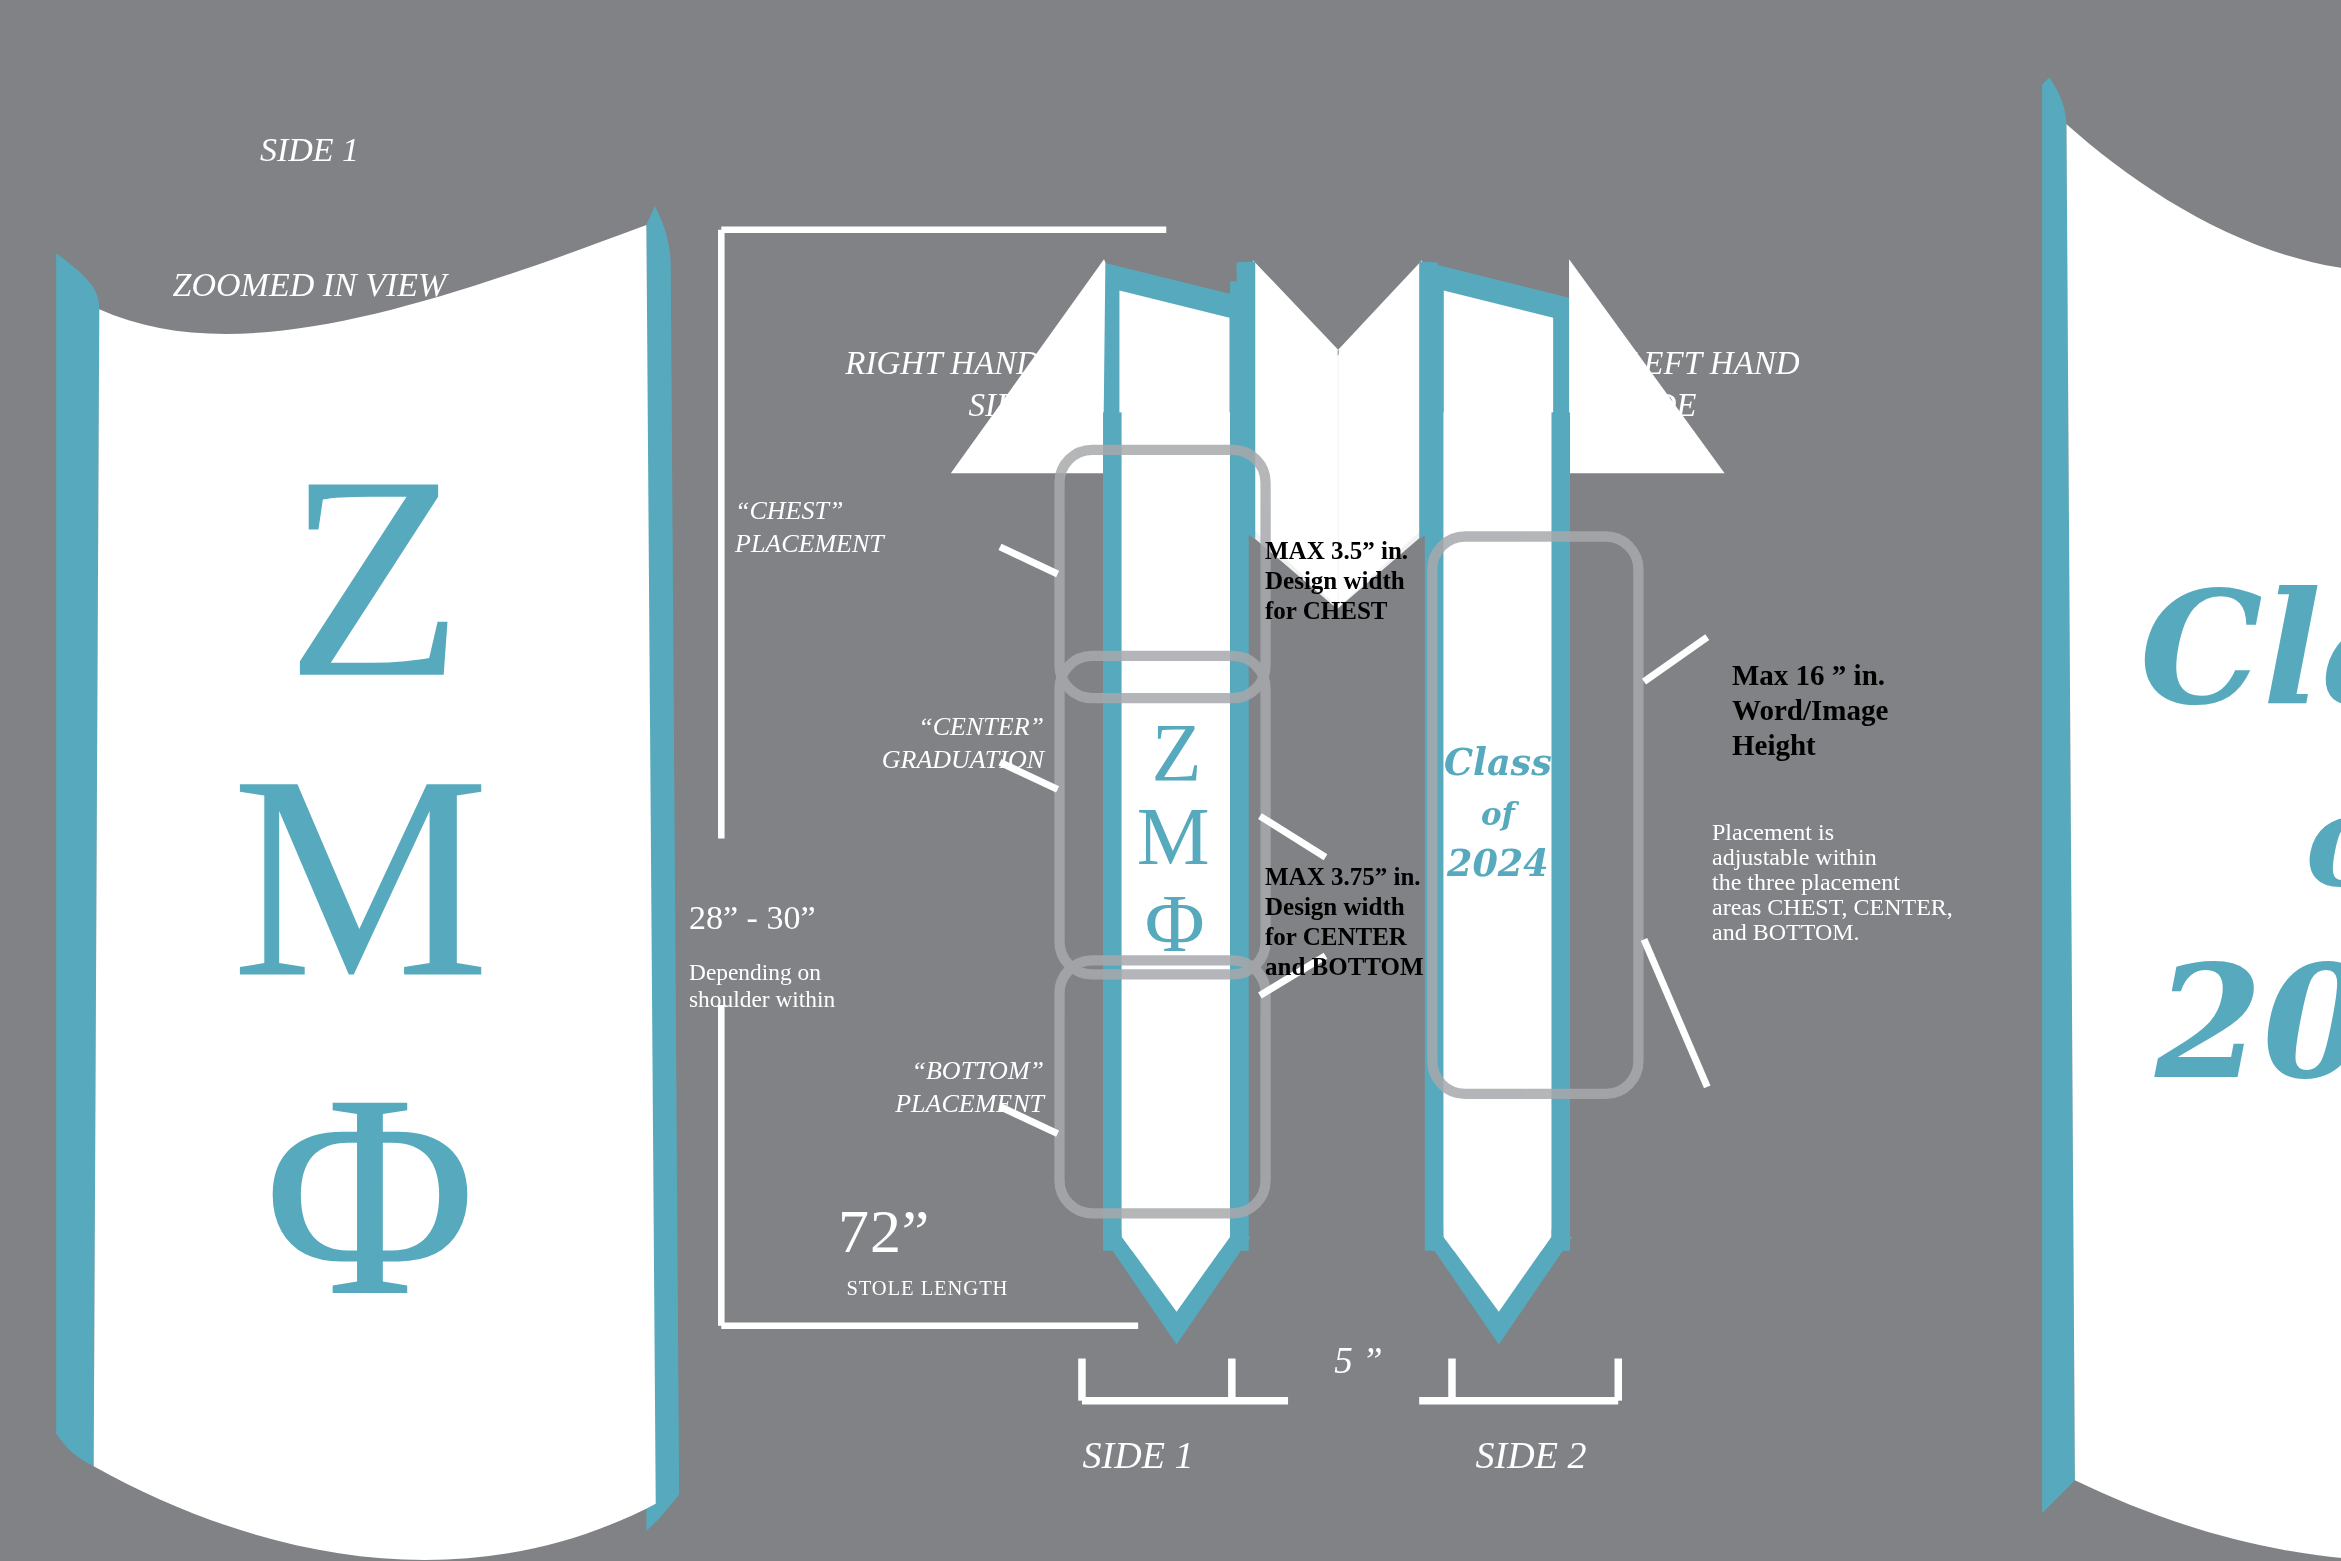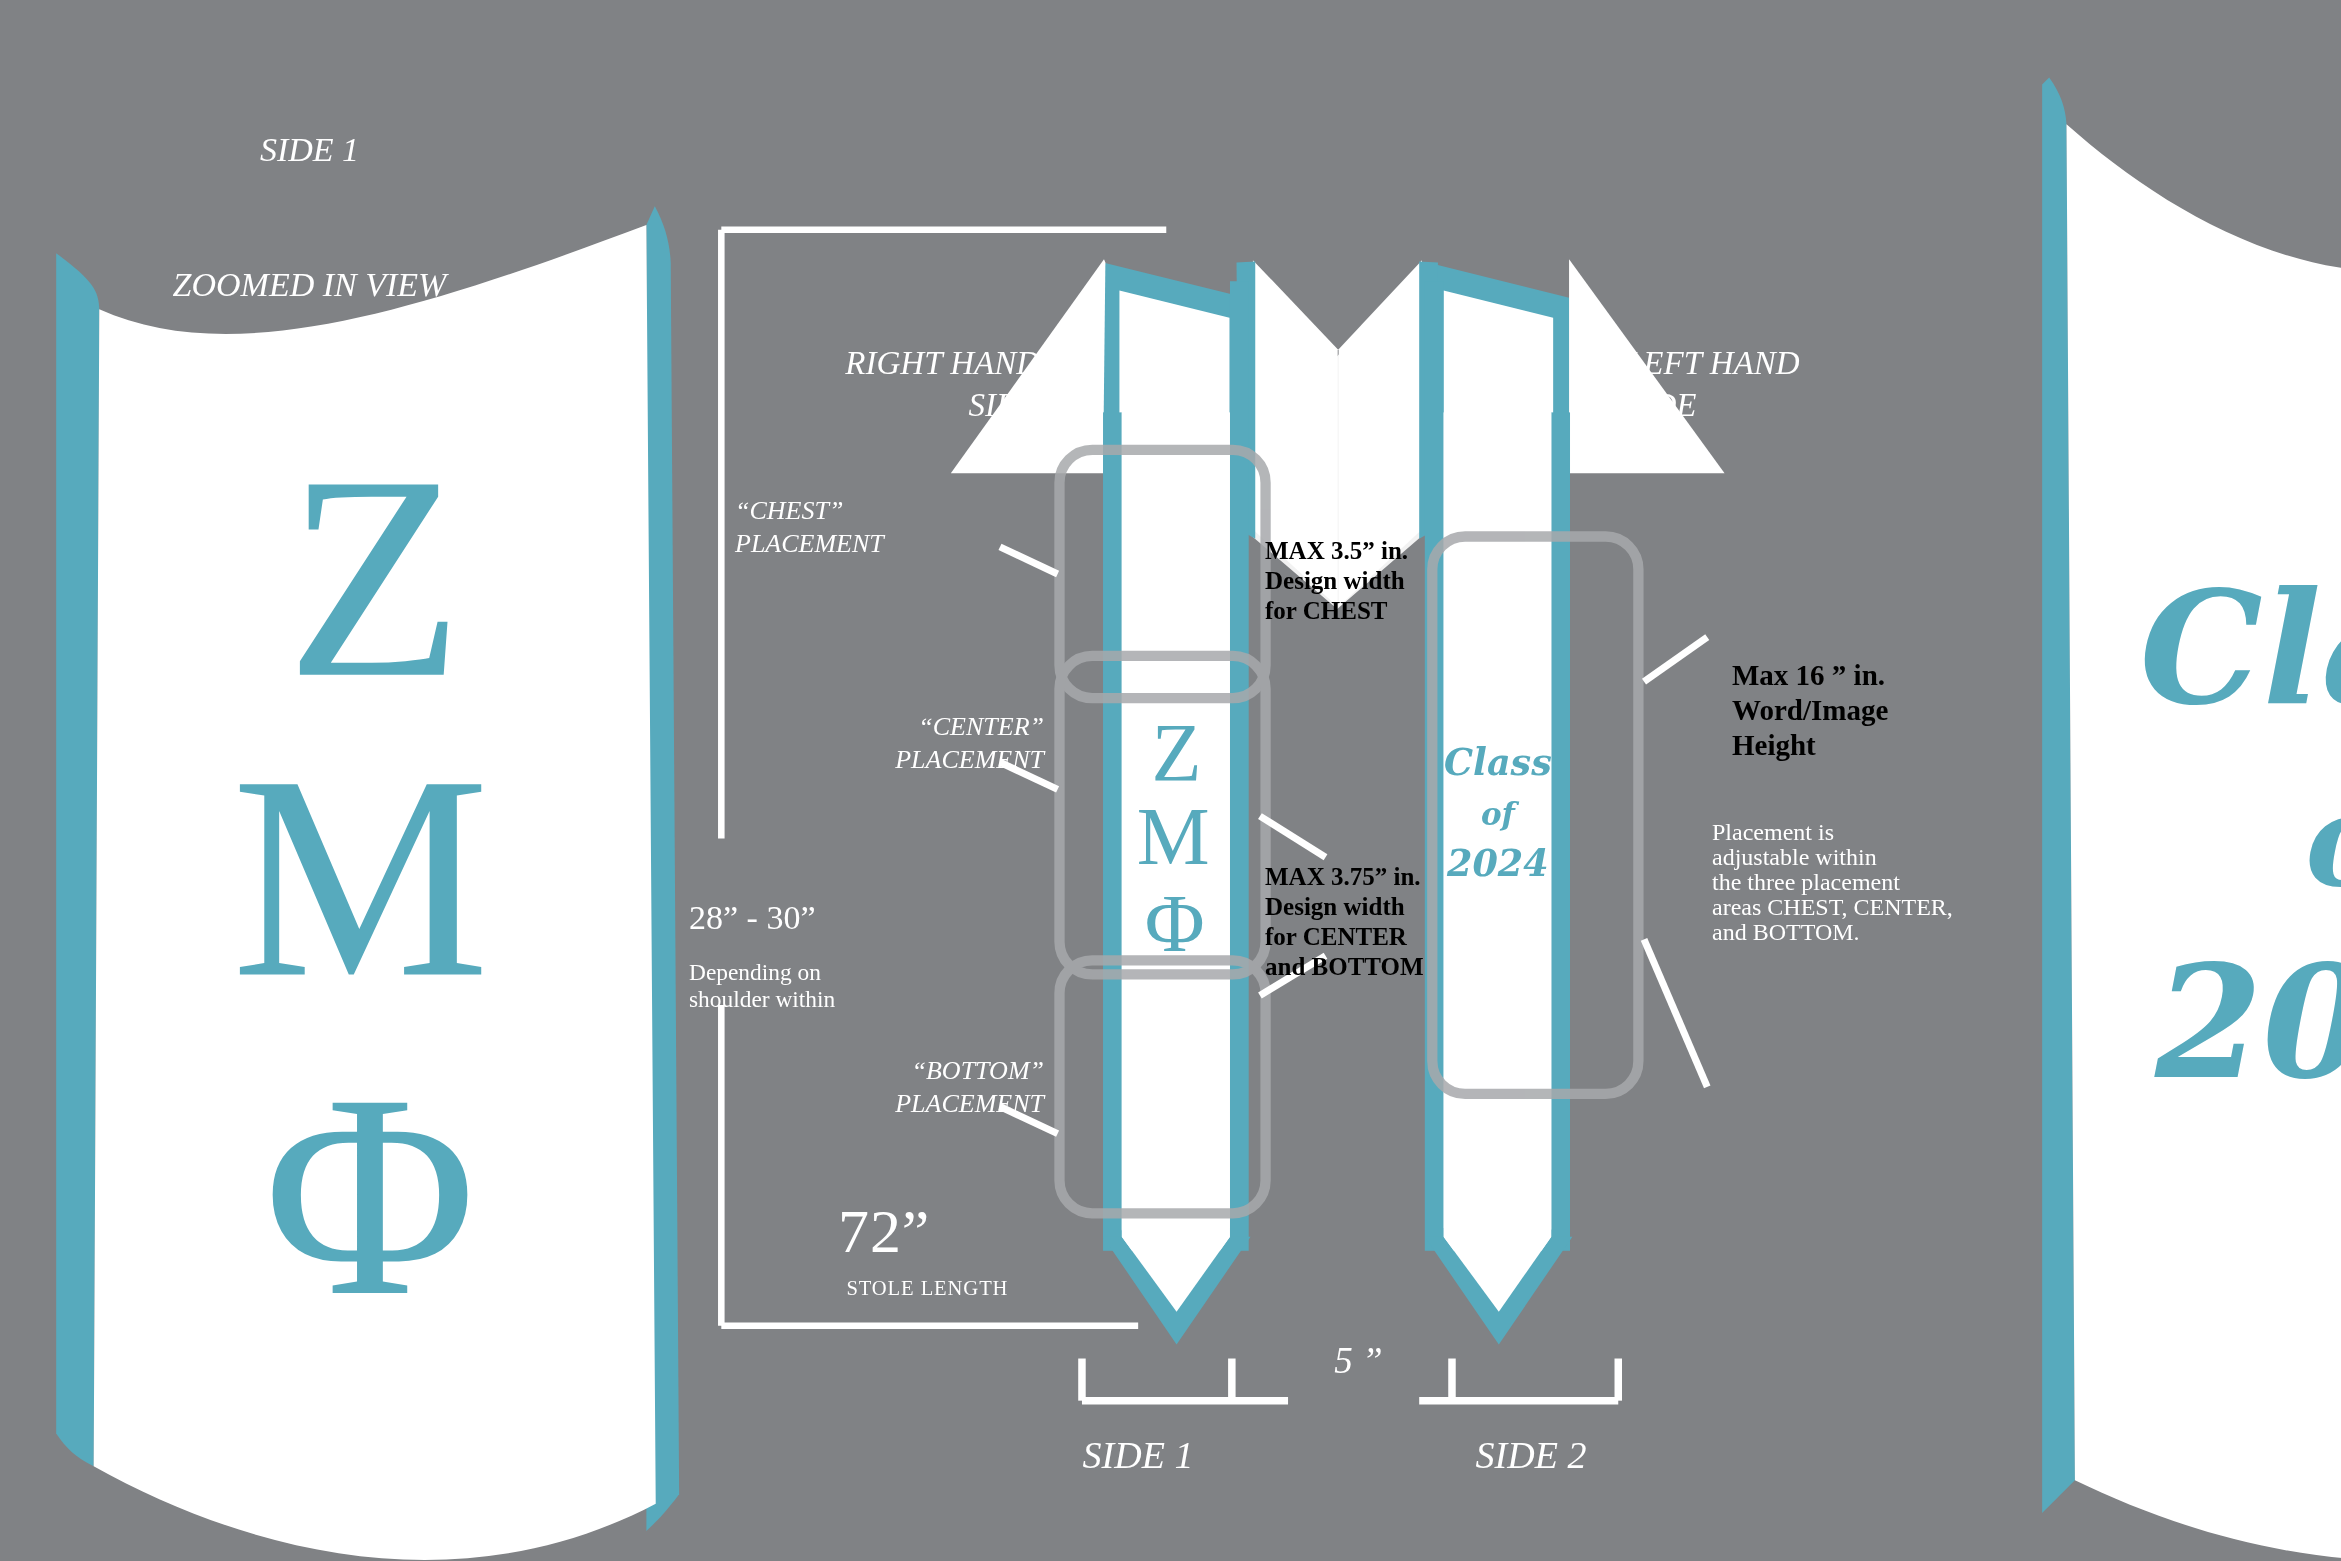--- a/index.html
+++ b/index.html
@@ -209,21 +209,21 @@
   <div class="abs lbl-italic" id="right-hand-side-label">RIGHT HAND
 SIDE</div>
 
   <div class="abs lbl-italic" id="left-hand-side-label">LEFT HAND
 SIDE</div>
 
   <div class="abs lbl-italic" id="chest-placement-label">“CHEST”
 PLACEMENT</div>
 
   <div class="abs lbl-italic" id="center-placement-label">“CENTER”
-PLACEMENT</div>
+GRADUATION</div>
 
   <div class="abs lbl-italic" id="bottom-placement-label">“BOTTOM”
 PLACEMENT</div>
 
   <div class="abs lbl-serif" id="shoulder-depth-block">
     <span class="big">28” - 30”</span>
     <span class="small">Depending on
 shoulder within</span>
   </div>
 

